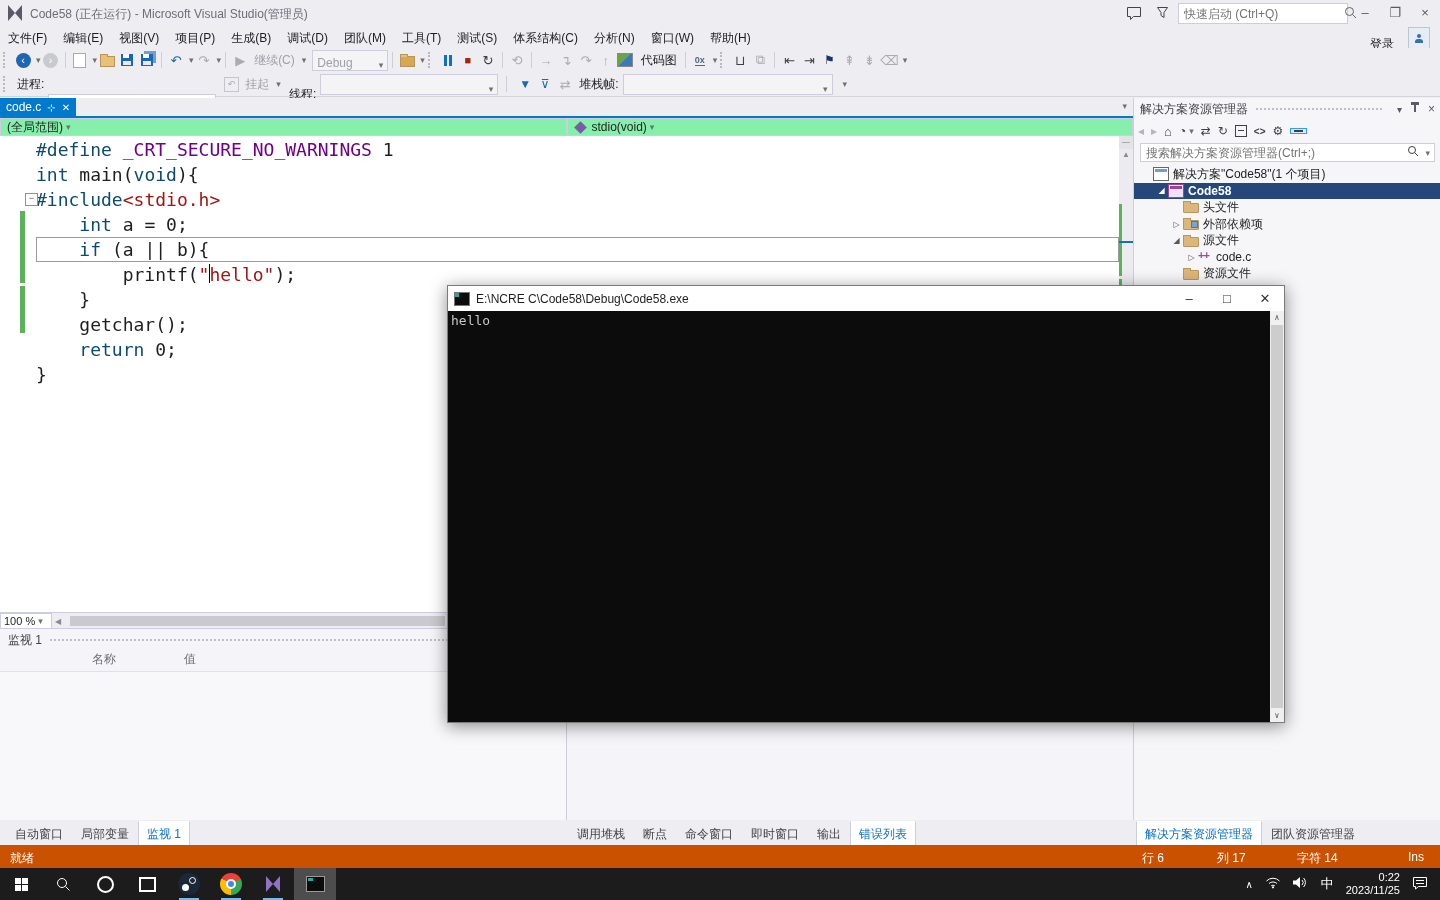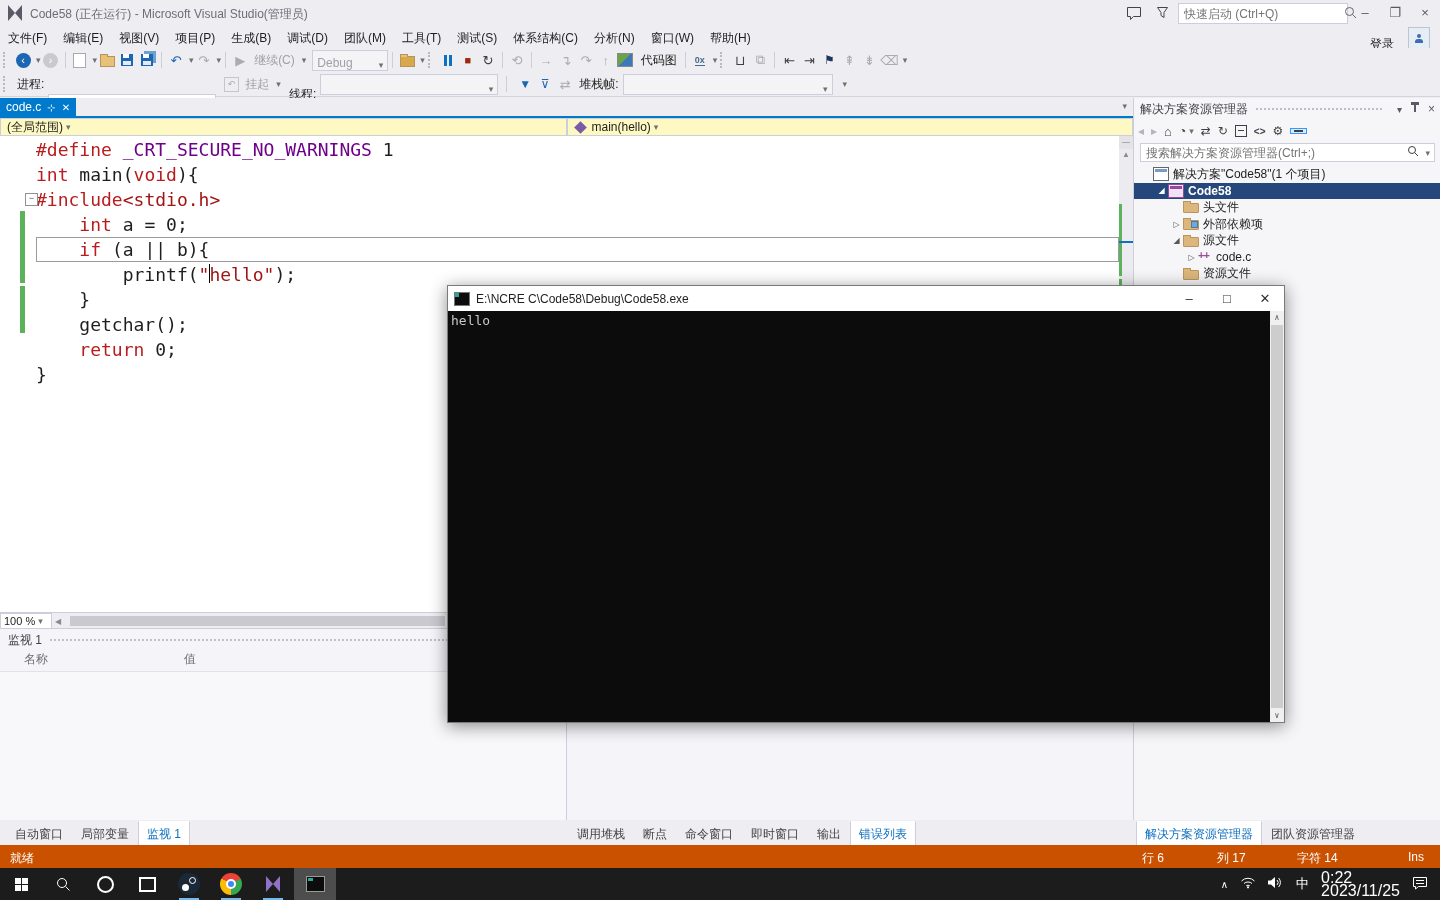--- a/index.html
+++ b/index.html
@@ -62,46 +62,46 @@
   .boxarrow{width:13px;height:13px;border:1px solid #C5C5CC;color:#ABABB3;font-size:9px;display:inline-flex;align-items:center;justify-content:center;}
   .funnel-blue{color:#1B67B3;font-size:12px;}
 
   
   #editor-group{left:0;top:98px;width:1133px;height:530px;background:#fff;}
   #tabstrip{left:0;top:0;width:1133px;height:18px;background:#EEEEF2;border-bottom:2px solid #007ACC;}
   .etab{display:inline-flex;align-items:center;height:18px;padding:0 6px;background:#007ACC;color:#fff;gap:6px;}
   .etab .pin-w,.etab .x-w{font-size:10px;color:#fff;}
   #tab-dd{position:absolute;right:6px;top:3px;color:#717171;font-size:9px;}
   #navbar{left:0;top:20px;width:1133px;height:18px;display:flex;}
-  .navcombo{flex:1;height:16px;border:1px solid #CCCEDB;background:#fef9c3;display:flex;align-items:center;padding:0 6px;font-size:12px;}
+  .navcombo{flex:1;height:16px;border:1px solid #CCCEDB;background:#86efac;display:flex;align-items:center;padding:0 6px;font-size:12px;}
   .member-ic{width:9px;height:9px;background:#7B5AA6;transform:rotate(45deg);margin-right:7px;margin-left:2px;}
   #code-wrap{left:0;top:38px;width:1133px;height:476px;background:#fff;overflow:hidden;}
   #code-lines{position:absolute;left:0;top:1px;width:1119px;}
   .code-line{margin-left:36px;height:25px;line-height:25px;white-space:pre;
              font-family:"DejaVu Sans Mono","Liberation Mono",monospace;font-size:18px;}
   .code-line.current{outline:1px solid #9B9B9B;outline-offset:-1px;}
-  .tk-kw{color:#b91c1c;} .tk-mc{color:#6F008A;} .tk-st{color:#A31515;} .tk-pl{color:#1E1E1E;}
+  .tk-kw{color:#0c4a6e;} .tk-mc{color:#6F008A;} .tk-st{color:#A31515;} .tk-pl{color:#1E1E1E;}
   .changebar{position:absolute;left:20px;width:5px;background:#5BB25B;}
   #collapse-box{position:absolute;left:25px;top:57px;width:11px;height:11px;border:1px solid #919196;background:#fff;
                 font-size:9px;line-height:9px;text-align:center;color:#555;}
   #caret{position:absolute;left:209px;top:128px;width:1px;height:19px;background:#000;}
   #vscroll{position:absolute;right:0;top:0;width:14px;height:476px;background:#ECECF0;}
   #vscroll .sp{position:absolute;top:0;left:0;width:14px;height:13px;background:#E3E3E8;color:#717171;font-size:8px;text-align:center;line-height:12px;}
   #vscroll .up{position:absolute;top:14px;left:0;width:14px;text-align:center;color:#8A8A92;font-size:8px;}
   .vmark{position:absolute;left:0;width:3px;background:#5BB25B;}
   #vpos{position:absolute;left:0;top:105px;width:14px;height:2px;background:#0E70C0;}
   #ebottom{left:0;top:514px;width:1133px;height:16px;background:#EEEEF2;border-top:1px solid #CCCEDB;display:flex;align-items:center;}
   #zoom-combo{width:44px;height:14px;background:#fff;border:1px solid #CCCEDB;font-size:11px;padding:0 3px;display:flex;align-items:center;}
   #hthumb{width:375px;height:10px;background:#C9C9CF;margin-left:6px;}
   .harrow{color:#8A8A92;font-size:8px;margin:0 3px;}
 
   
   #watch{left:0;top:628px;width:566px;height:192px;background:#F5F5F9;border-right:1px solid #CCCEDB;border-top:1px solid #CCCEDB;}
   #watch-title{height:22px;display:flex;align-items:center;padding-left:8px;color:#3F3F46;}
-  #watch-cols{height:20px;display:flex;color:#6D6D78;border-bottom:1px solid #E2E2E8;}
+  #watch-cols{height:20px;display:flex;color:#6D6D78;border-bottom:1px solid #E2E2E8;text-align:center;}
   #watch-cols .c1{width:160px;padding-left:24px;} 
   #watch-body{background:#F8F8FB;height:149px;}
 
   
   #midpanel{left:567px;top:628px;width:566px;height:192px;background:#F5F5F9;border-top:1px solid #CCCEDB;}
 
   
   #tabstrip-bottom{left:0;top:820px;width:1440px;height:25px;background:#EEEEF2;}
   .btabs{position:absolute;top:1px;display:flex;}
   .btab{padding:4px 8px;color:#444;border:1px solid transparent;}
@@ -175,21 +175,21 @@
   .steam::after{content:"";position:absolute;right:4px;top:4px;width:5px;height:5px;border-radius:50%;border:1.5px solid #fff;}
   .chrome{width:22px;height:22px;border-radius:50%;position:relative;
           background:conic-gradient(from -60deg,#EA4335 0 120deg,#34A853 120deg 240deg,#FBBC05 240deg 360deg);}
   .chrome::before{content:"";position:absolute;left:6px;top:6px;width:10px;height:10px;border-radius:50%;background:#fff;}
   .chrome::after{content:"";position:absolute;left:8px;top:8px;width:6px;height:6px;border-radius:50%;background:#4285F4;}
   .vs-purple .l{border-left-color:#9272C7;} .vs-purple .r{border-right-color:#9272C7;}
   .mini-console{width:17px;height:14px;background:#0C0C0C;border:1px solid #999;position:relative;}
   .mini-console::before{content:"";position:absolute;left:1px;top:1px;width:5px;height:3px;background:#2AA7A0;}
   #tray{margin-left:auto;display:flex;align-items:center;gap:12px;padding-right:12px;color:#fff;}
   #tray .chev{font-size:10px;}
-  #clock{text-align:left;font-size:16px;line-height:13px;}
+  #clock{text-align:right;font-size:11px;line-height:13px;}
 </style>
 </head>
 <body>
 
 <div id="screen">
 
   <div id="titlebar" class="abs">
     <span id="vs-logo" class="abs bowtie">
         <i class="l"></i>
         <i class="r"></i>
@@ -342,21 +342,21 @@
       </span>
       <span id="tab-dd">▾</span>
     </div>
     <div id="navbar" class="abs">
       <span class="navcombo">
         <span class="cv">(全局范围)</span>
           <span class="dd">▾</span>
         </span>
       <span class="navcombo">
         <span class="member-ic"></span>
-        <span class="cv">main(hello)</span>
+        <span class="cv">stdio(void)</span>
           <span class="dd">▾</span>
         </span>
     </div>
     <div id="code-wrap" class="abs">
       <div id="code-lines">
           <div class="code-line"><span class="tk-kw">#define </span><span class="tk-mc">_CRT_SECURE_NO_WARNINGS</span><span class="tk-pl"> 1</span></div>
           <div class="code-line"><span class="tk-kw">int</span><span class="tk-pl"> main(</span><span class="tk-kw">void</span><span class="tk-pl">){</span></div>
           <div class="code-line"><span class="tk-kw">#include</span><span class="tk-st">&lt;stdio.h&gt;</span></div>
           <div class="code-line"><span class="tk-pl">    </span><span class="tk-kw">int</span><span class="tk-pl"> a = 0;</span></div>
           <div class="code-line current"><span class="tk-pl">    </span><span class="tk-kw">if</span><span class="tk-pl"> (a || b){</span></div>

